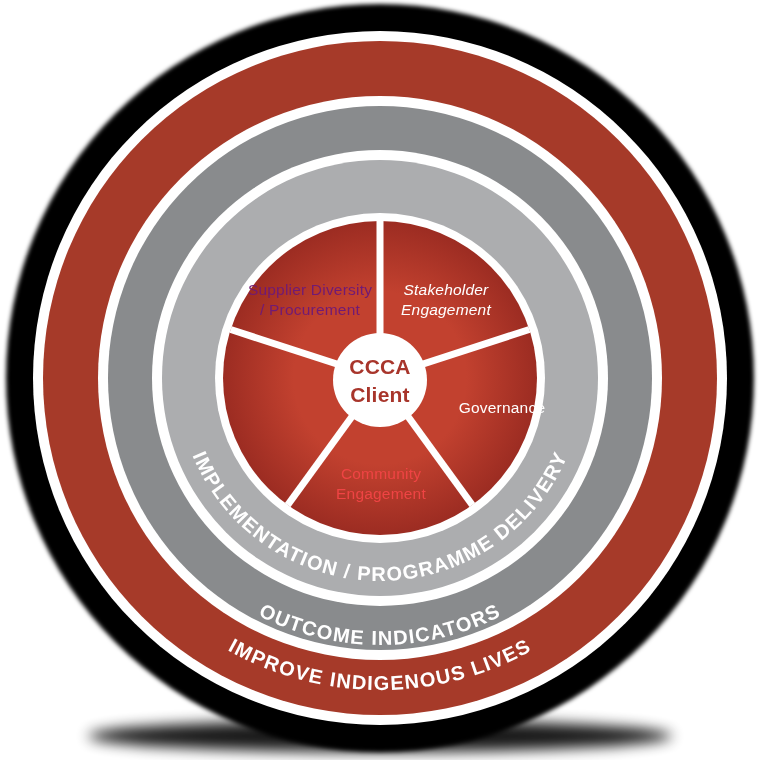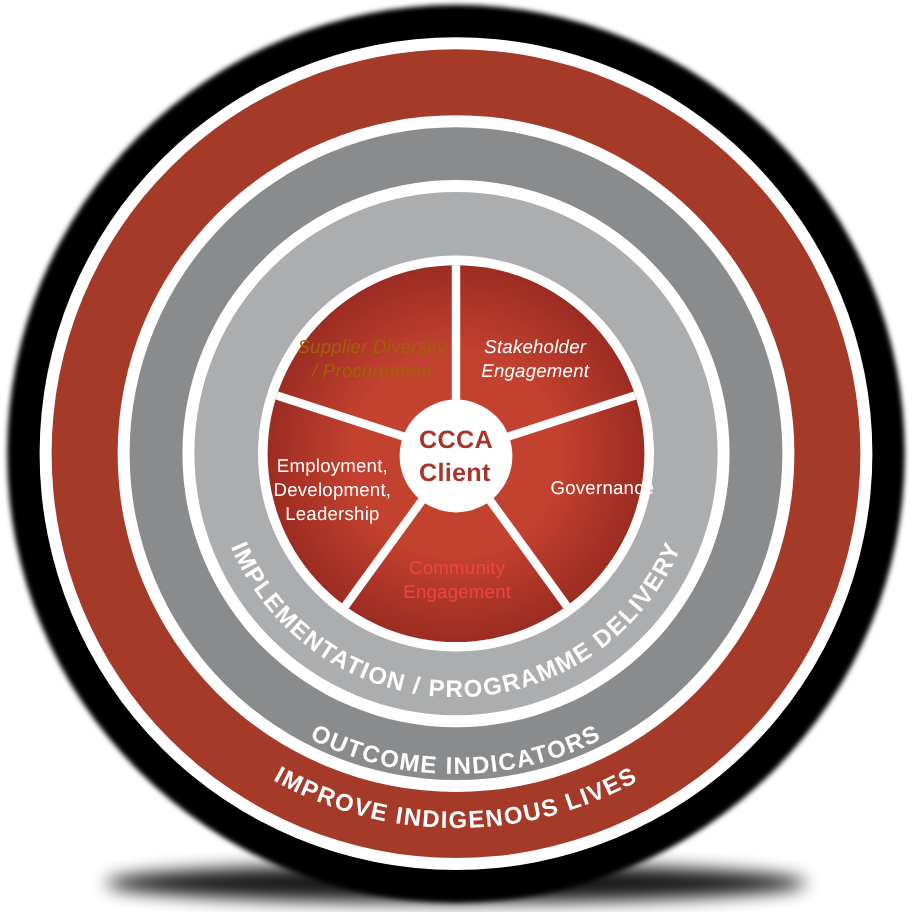--- a/index.html
+++ b/index.html
@@ -35,20 +35,21 @@
   .lbl-stakeholder { left: 446px; top: 300px; font-style: italic; }
   .lbl-governance  { left: 502px; top: 408px; }
   .lbl-community   { left: 381px; top: 484px; }
   .lbl-employment  { left: 277px; top: 409px; }
 
   
   .hub-label {
     position: absolute;
     left: 380px; top: 381px;
     transform: translate(-50%, -50%);
+    text-align: center;
     white-space: pre-line;
     font-weight: bold;
     font-size: 21px;
     line-height: 28px;
     letter-spacing: 0.2px;
   }
 </style>
 </head>
 <body>
 
@@ -107,27 +108,24 @@
       <textPath href="#arcImplementation" startOffset="50%" text-anchor="middle">IMPLEMENTATION / PROGRAMME DELIVERY</textPath>
     </text>
     <text class="ring-text" fill="#FFFFFF">
       <textPath href="#arcOutcome" startOffset="50%" text-anchor="middle">OUTCOME INDICATORS</textPath>
     </text>
     <text class="ring-text" fill="#FFFFFF">
       <textPath href="#arcImprove" startOffset="50%" text-anchor="middle">IMPROVE INDIGENOUS LIVES</textPath>
     </text>
   </svg>
 
-  <div class="seg-label lbl-supplier" style="color: #a16207; font-style: italic;">Supplier Diversity
+  <div class="seg-label lbl-supplier" style="color: #701a75;">Supplier Diversity
 / Procurement</div>
   <div class="seg-label lbl-stakeholder" style="color: rgb(255, 255, 255);">Stakeholder
 Engagement</div>
   <div class="seg-label lbl-governance" style="color: rgb(255, 255, 255);">Governance</div>
   <div class="seg-label lbl-community" style="color: #ef4444;">Community
 Engagement</div>
-  <div class="seg-label lbl-employment" style="color: rgb(255, 255, 255);">Employment,
-Development,
-Leadership</div>
 
   <div class="hub-label" style="color: rgb(168, 53, 43);">CCCA
 Client</div>
 
 </div>
 
 </body></html>

